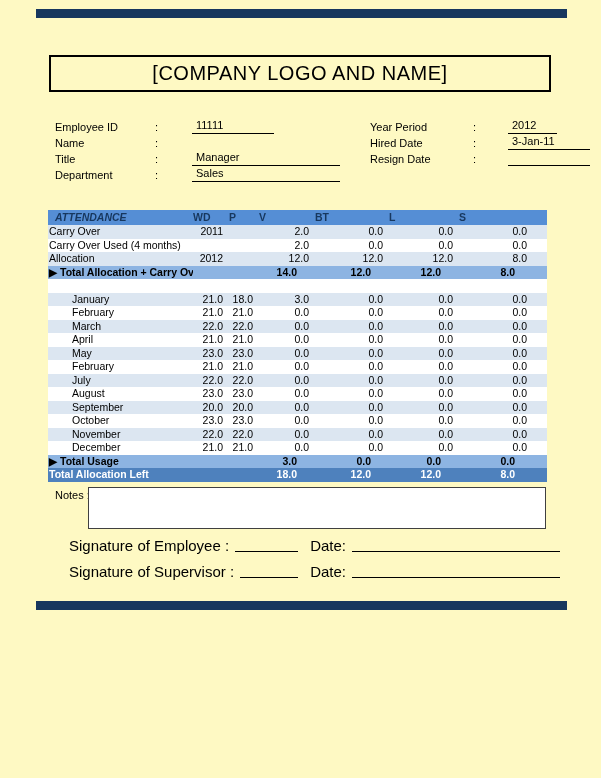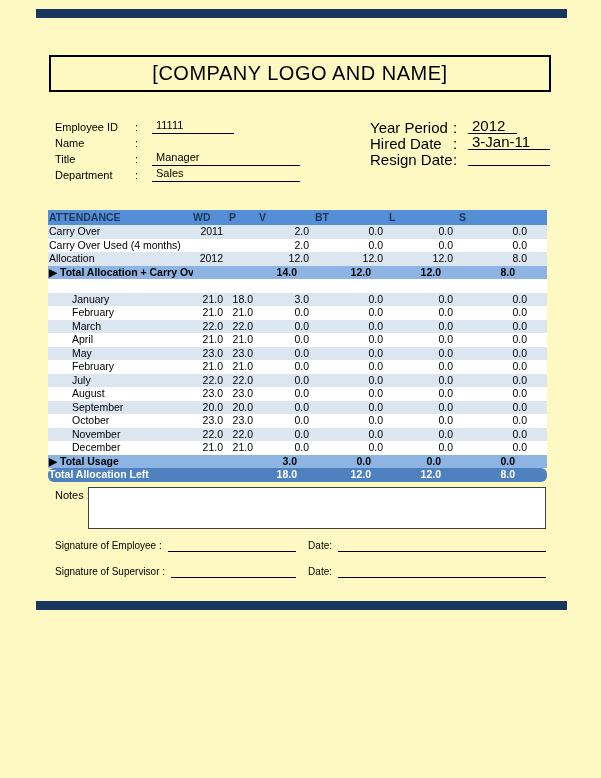--- a/index.html
+++ b/index.html
@@ -9,22 +9,22 @@
   .bar{position:absolute;left:36px;width:531px;height:9px;background:#17375E;}
   .bar-top{top:9px;}
   .bar-bottom{top:601px;}
 
   .logo-box{position:absolute;left:49px;top:55px;width:498px;height:33px;
             border:2px solid #000;display:flex;align-items:center;justify-content:center;
             font-size:20px;letter-spacing:.5px;}
 
   
   .info-left{position:absolute;left:55px;top:118px;font-size:11px;}
-  .info-right{position:absolute;left:370px;top:118px;font-size:15px;}
-  .field-row{display:flex;align-items:flex-end;height:16px;line-height:13px;}
+  .info-right{position:absolute;left:370px;top:118px;font-size:11px;}
+  .field-row{display:flex;align-items:flex-end;height:16px;line-height:13px;gap:20px;}
   .flabel{display:inline-block;width:80px;}
   .info-right .flabel{width:83px;}
   .fcolon{display:inline-block;width:17px;}
   .info-right .fcolon{width:15px;}
   .fvalue{display:inline-block;border-bottom:1px solid #000;padding:0 0 1px 4px;height:13px;}
   .w-id{width:78px;}
   .w-name{width:167px;background:#DBE5F1;}
   .w-title{width:144px;}
   .w-dept{width:144px;}
   .w-year{width:45px;}
@@ -38,38 +38,38 @@
   .cell.label{width:145px;padding-left:1px;text-align:left;}
   .cell.wd{width:36px;}
   .cell.p{width:30px;}
   .cell.v{width:56px;}
   .cell.bt{width:74px;}
   .cell.l{width:70px;}
   .cell.s{width:88px;}
   .num{text-align:right;padding-right:6px;}
   .cell.s.num{padding-right:20px;}
   .thead .cell{text-align:left;padding-right:0;}
-  .thead .cell.label{text-align:left;padding-left:1px;}
+  .thead .cell.label{text-align:left;padding-left:7px;font-style:italic;}
   .trow.plain{background:#ffffff;}
   .trow.stripe{background:#DCE6F1;}
   .trow.section{background:#ffffff;}
   .trow.total{background:#8DB4E2;font-weight:bold;}
-  .trow.dark{background:#4E81BD;color:#ffffff;font-weight:bold;border-radius:6px;}
+  .trow.dark{background:#4E81BD;color:#ffffff;font-weight:bold;}
   .trow.total .num,.trow.dark .num{padding-right:18px;}
   .trow.total .cell.s.num,.trow.dark .cell.s.num{padding-right:32px;}
   .trow.indent .cell.label{padding-left:24px;}
 
   
   .notes-label{position:absolute;left:55px;top:489px;font-size:11px;}
   .notes-box{position:absolute;left:88px;top:487px;width:456px;height:40px;
              border:1px solid #404040;background:#fff;}
 
   
-  .sig-row{position:absolute;left:55px;width:491px;display:flex;align-items:flex-end;
-           font-size:10px;line-height:13px;}
+  .sig-row{position:absolute;left:69px;width:491px;display:flex;align-items:flex-end;
+           font-size:15px;line-height:13px;}
   .sig-row-1{top:538px;}
   .sig-row-2{top:564px;}
   .sig-label{white-space:nowrap;padding-right:6px;}
   .sig-line{flex:1;border-bottom:1px solid #000;height:13px;max-width:135px;}
   .date-label{white-space:nowrap;padding:0 6px 0 12px;}
   .date-line{width:208px;border-bottom:1px solid #000;height:13px;}
 </style>
 </head>
 <body>
 

